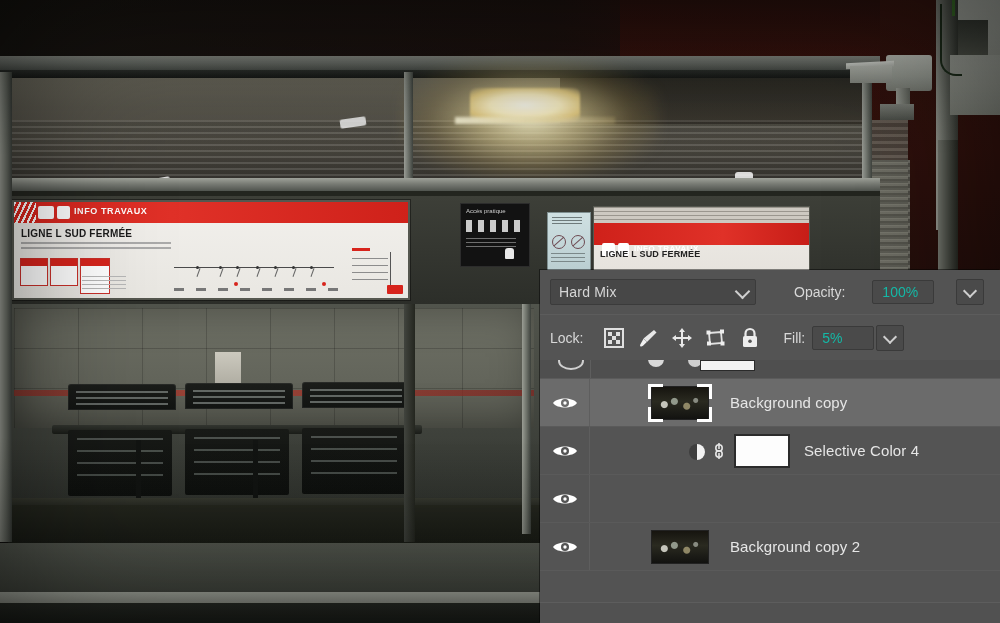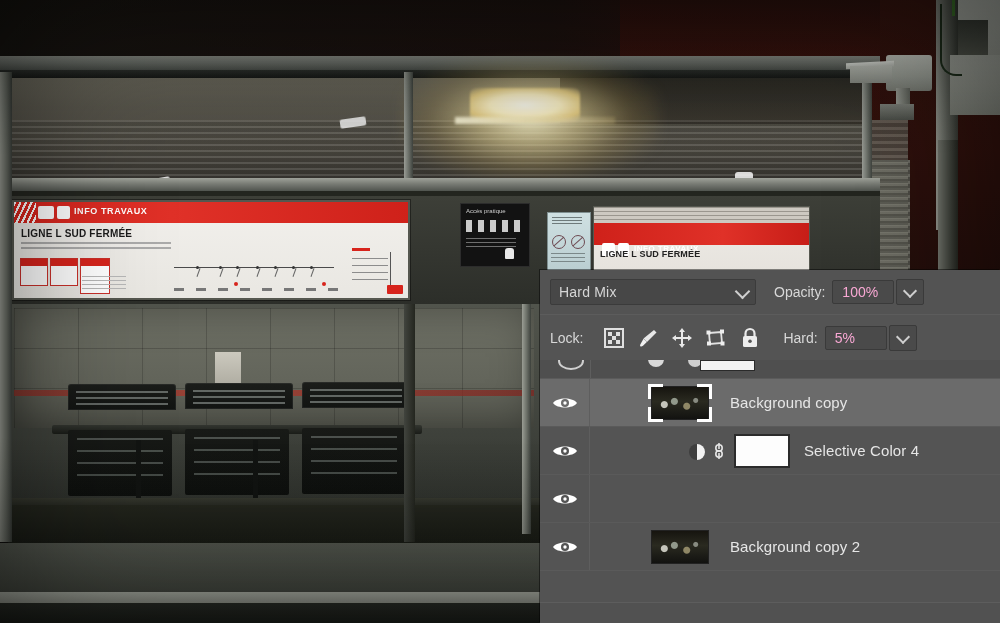--- a/index.html
+++ b/index.html
@@ -212,32 +212,32 @@
     background:linear-gradient(180deg,rgba(10,14,10,.30) 0%,rgba(0,0,0,0) 25%,rgba(0,0,0,0) 70%,rgba(8,10,8,.35) 100%);
     pointer-events:none;}
   .vignette{position:absolute;inset:0;pointer-events:none;
     box-shadow:inset 0 0 150px rgba(0,0,0,.55);}
 
   
   .ps-panel{position:absolute;left:540px;top:270px;width:460px;height:353px;
     background:#535353;box-shadow:-1px -1px 0 rgba(0,0,0,.45);}
 
   .ps-row-blend{position:relative;height:44px;display:flex;align-items:center;
-    padding:0 8px 0 10px;background:#535353;box-sizing:border-box;}
+    padding:0 8px 0 10px;background:#535353;box-sizing:border-box;gap:20px;}
   .blend-select{position:relative;flex:0 0 206px;height:26px;background:#474747;
     border:1px solid #3b3b3b;border-radius:2px;display:flex;align-items:center;
     padding:0 8px;box-sizing:border-box;}
   .blend-select .lbl{font-size:14px;color:#d6d6d6;letter-spacing:.2px;}
   .chev{position:absolute;right:7px;top:50%;width:9px;height:9px;margin-top:-6px;
     border-right:2px solid #cfcfcf;border-bottom:2px solid #cfcfcf;transform:rotate(45deg);}
   .chev.sm{width:8px;height:8px;border-width:2px;}
   .op-label{margin-left:18px;font-size:14px;color:#d8d8d8;}
   .num-box{margin-left:7px;width:62px;height:24px;background:#4a4a4a;border:1px solid #3a3a3a;
     border-radius:2px;display:flex;align-items:center;padding-left:9px;box-sizing:border-box;}
-  .num-box .v{font-size:14px;color:#f9a8d4;}
+  .num-box .v{font-size:14px;color:#14b8a6;}
   .stepper{margin-left:2px;width:26px;height:24px;background:#4a4a4a;border:1px solid #3a3a3a;
     border-radius:2px;position:relative;}
 
   .ps-row-lock{position:relative;height:46px;display:flex;align-items:center;
     padding:0 8px 0 10px;background:#545454;box-sizing:border-box;
     border-top:1px solid #5c5c5c;}
   .lock-label{font-size:14px;color:#d8d8d8;margin-right:14px;}
   .lk{width:34px;height:28px;display:flex;align-items:center;justify-content:center;}
   .fill-label{margin-left:16px;font-size:14px;color:#d8d8d8;}
 
@@ -529,21 +529,21 @@
       </span>
 
       <span class="lk">
         <svg width="20" height="22" viewBox="0 0 20 22">
           <path d="M5.5 9 V6.5 a4.5 4.5 0 0 1 9 0 V9" fill="none" stroke="#eaeaea" stroke-width="2.2"></path>
           <rect x="3" y="9" width="14" height="11" rx="1.5" fill="#ededed"></rect>
           <circle cx="10" cy="14.2" r="1.8" fill="#555"></circle>
         </svg>
       </span>
 
-      <span class="fill-label">Hard:</span>
+      <span class="fill-label">Fill:</span>
       <div class="num-box">
         <span class="v">5%</span>
       </div>
       <div class="stepper">
         <span class="chev sm" style="right:8px;"></span>
       </div>
     </div>
 
     <div class="ps-cut-row">
       <span class="cut-eye"></span>

